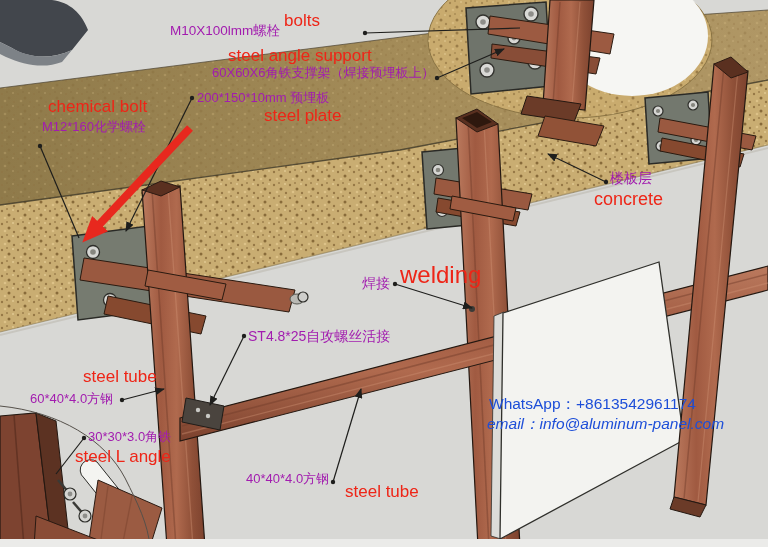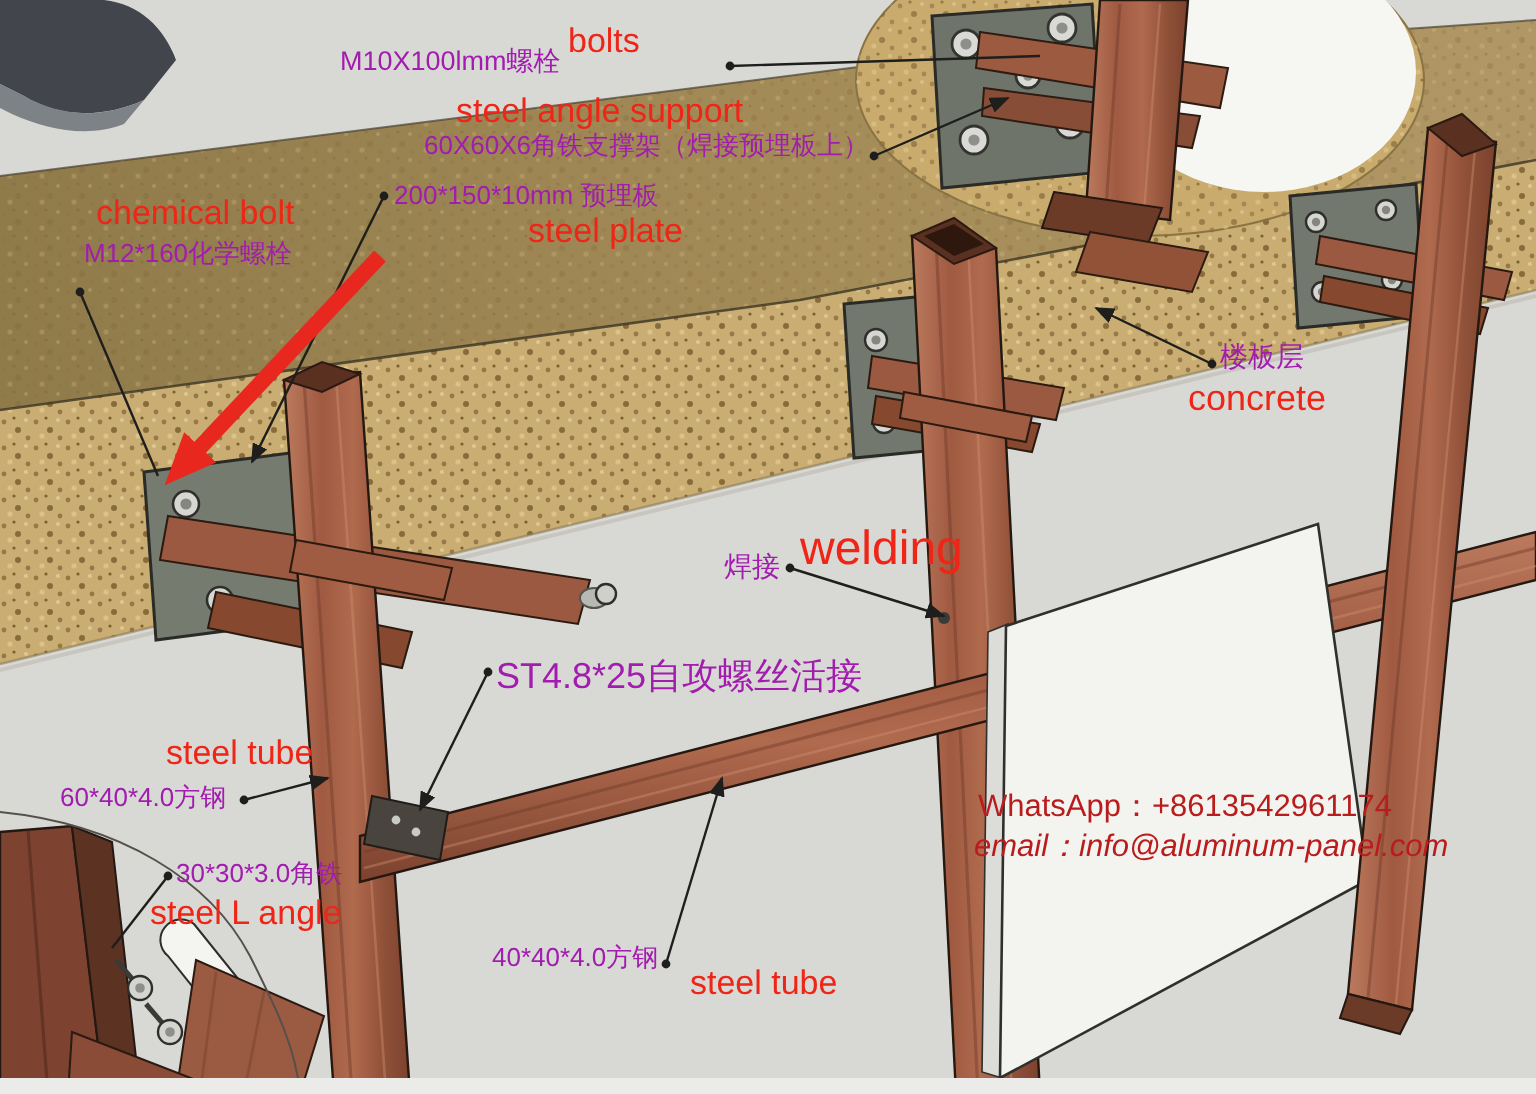--- a/index.html
+++ b/index.html
@@ -5,21 +5,21 @@
   html,body{margin:0;padding:0;background:#b0b0ae;}
   #stage{
     position:relative;width:768px;height:547px;overflow:hidden;
     background:#d8d8d5;font-family:"Liberation Sans","DejaVu Sans",sans-serif;
   }
   #stage svg{position:absolute;left:0;top:0;}
   .labels{position:absolute;left:0;top:0;width:100%;height:100%;pointer-events:none;}
   .lbl{position:absolute;white-space:nowrap;line-height:1.05;}
   .red{color:#ee2517;font-size:17px;font-weight:400;}
   .blk{color:#a21caf;font-size:13px;font-weight:400;}
-  .blu{color:#b91c1c;font-size:15.5px;font-weight:400;}
+  .blu{color:#1d4ed8;font-size:15.5px;font-weight:400;}
 </style>
 </head>
 <body>
 
 <div id="stage">
 <svg width="768" height="547" viewBox="0 0 768 547">
   <defs>
     <linearGradient id="woodV" x1="0" y1="0" x2="1" y2="0">
       <stop offset="0" stop-color="#bb7a5e"></stop>
           <stop offset="0.3" stop-color="#a05a41"></stop>
@@ -270,21 +270,21 @@
   <div class="lbl red" style="left:228px;top:47px;">steel angle support</div>
   <div class="lbl blk" style="left:176px;top:66px;margin-left:36px;">60X60X6角铁支撑架（焊接预埋板上）</div>
   <div class="lbl blk" style="left:197px;top:91px;">200*150*10mm 预埋板</div>
   <div class="lbl red" style="left:48px;top:98px;">chemical bolt</div>
   <div class="lbl blk" style="left:42px;top:120px;">M12*160化学螺栓</div>
   <div class="lbl red" style="left:264px;top:107px;">steel plate</div>
   <div class="lbl blk" style="left:610px;top:171px;font-size:14px;">楼板层</div>
   <div class="lbl red" style="left:578px;top:190px;font-size:18px;margin-left:16px;">concrete</div>
   <div class="lbl red" style="left:400px;top:262px;font-size:24px;">welding</div>
   <div class="lbl blk" style="left:362px;top:276px;font-size:14px;">焊接</div>
-  <div class="lbl blk" style="left:248px;top:329px;font-size:18px;">ST4.8*25自攻螺丝活接</div>
+  <div class="lbl blk" style="left:248px;top:329px;font-size:14px;">ST4.8*25自攻螺丝活接</div>
   <div class="lbl red" style="left:83px;top:368px;">steel tube</div>
   <div class="lbl blk" style="left:30px;top:392px;">60*40*4.0方钢</div>
   <div class="lbl blk" style="left:88px;top:430px;">30*30*3.0角铁</div>
   <div class="lbl red" style="left:75px;top:448px;">steel L angle</div>
   <div class="lbl blk" style="left:246px;top:472px;">40*40*4.0方钢</div>
   <div class="lbl red" style="left:345px;top:483px;">steel tube</div>
   <div class="lbl blu" style="left:489px;top:396px;">WhatsApp：+8613542961174</div>
   <div class="lbl blu" style="left:487px;top:416px;font-style:italic;">email：info@aluminum-panel.com</div>
 </div>
 </div>

